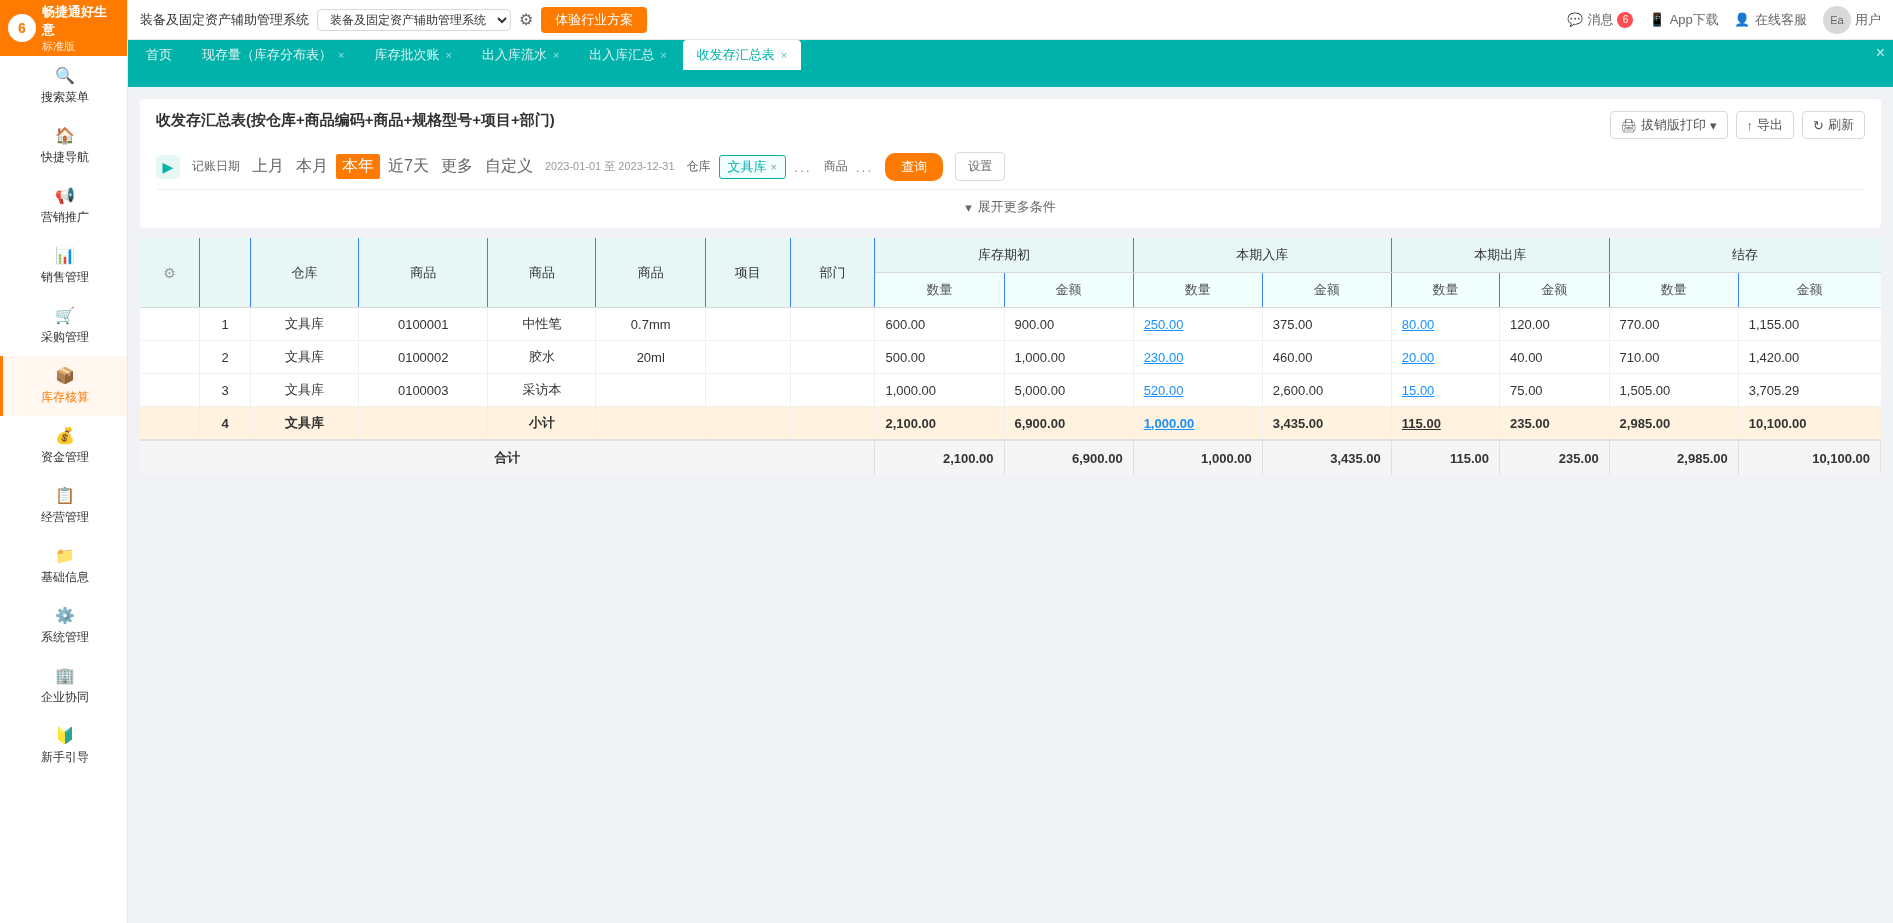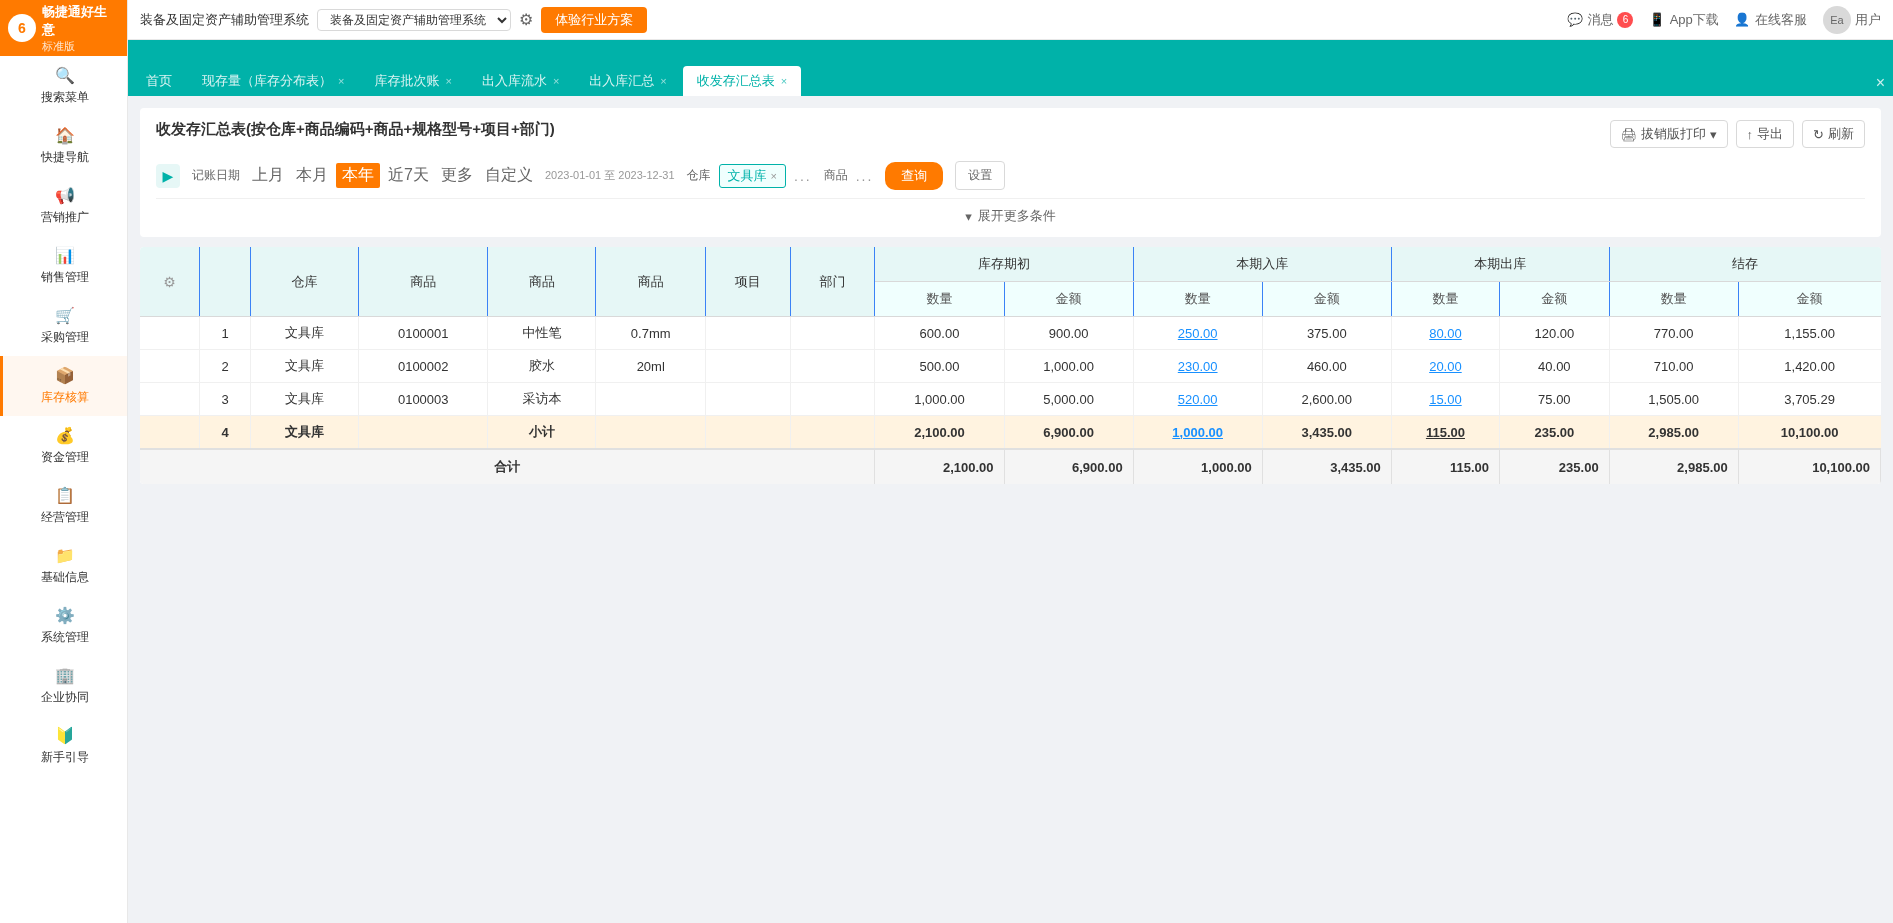--- a/index.html
+++ b/index.html
@@ -23,21 +23,21 @@
     #system-title { color: #333; font-size: 13px; }
     #topbar-select { border: 1px solid #d9d9d9; border-radius: 4px; padding: 2px 8px; font-size: 12px; color: #333; background: #fff; }
     #topbar-gear { color: #666; font-size: 16px; cursor: pointer; }
     #topbar-btn { background: #ff7a00; color: #fff; border: none; border-radius: 4px; padding: 4px 14px; font-size: 13px; cursor: pointer; }
     #topbar-right { display: flex; align-items: center; gap: 16px; color: #666; font-size: 13px; }
     .topbar-right-item { display: flex; align-items: center; gap: 4px; cursor: pointer; }
     .badge { background: #ff4d4f; color: #fff; border-radius: 50%; width: 16px; height: 16px; font-size: 10px; display: flex; align-items: center; justify-content: center; }
     #user-avatar { width: 28px; height: 28px; border-radius: 50%; background: #d9d9d9; display: flex; align-items: center; justify-content: center; font-size: 11px; color: #666; }
 
     
-    #tabbar { background: #00b2a9; display: flex; align-items: flex-end; height: 56px; padding: 0 4px; gap: 2px; flex-shrink: 0; }
+    #tabbar { background: #00b2a9; display: flex; align-items: flex-start; height: 47px; padding: 0 4px; gap: 2px; flex-shrink: 0; }
     .tab { display: flex; align-items: center; gap: 6px; padding: 6px 14px; cursor: pointer; color: rgba(255,255,255,0.85); font-size: 13px; border-radius: 4px 4px 0 0; white-space: nowrap; }
     .tab.active { background: #fff; color: #00b2a9; font-weight: 500; }
     .tab-close { font-size: 11px; color: inherit; opacity: 0.7; cursor: pointer; }
     #tab-close-all { margin-left: auto; color: #fff; font-size: 16px; cursor: pointer; opacity: 0.8; padding: 4px; }
 
     
     #page { flex: 1; background: #f0f2f5; overflow-y: auto; padding: 12px; display: flex; flex-direction: column; gap: 10px; }
 
     
     #page-header { background: #fff; padding: 12px 16px; border-radius: 4px; }
@@ -66,21 +66,21 @@
     table { width: 100%; border-collapse: collapse; font-size: 13px; }
     thead tr { background: #e6f7f6; }
     thead th { padding: 8px 10px; text-align: center; color: #333; font-weight: 500; border-bottom: 1px solid #d9d9d9; border-right: 1px solid #3b82f6; white-space: nowrap; }
     thead th:last-child { border-right: none; }
     .th-main { background: #e6f7f6; }
     .th-sub { background: #f0fffe; font-weight: normal; color: #555; }
     tbody tr { border-bottom: 1px solid #f0f0f0; }
     tbody tr.subtotal { background: #fff3e0; font-weight: bold; }
     tbody td { padding: 7px 10px; text-align: center; color: #333; border-right: 1px solid #f0f0f0; white-space: nowrap; }
     tbody td:last-child { border-right: none; }
-    td.num { text-align: center; }
+    td.num { text-align: left; }
     td.underline { text-decoration: underline; cursor: pointer; color: #1890ff; }
     td.bold-underline { text-decoration: underline; font-weight: bold; color: #333; }
     td.left { text-align: left; }
 
     
     #table-footer { background: #f5f5f5; border-top: 2px solid #e0e0e0; }
     #table-footer td { padding: 8px 10px; font-weight: bold; color: #333; text-align: center; border-right: 1px solid #e0e0e0; }
     #table-footer td.num { text-align: right; }
 
     

